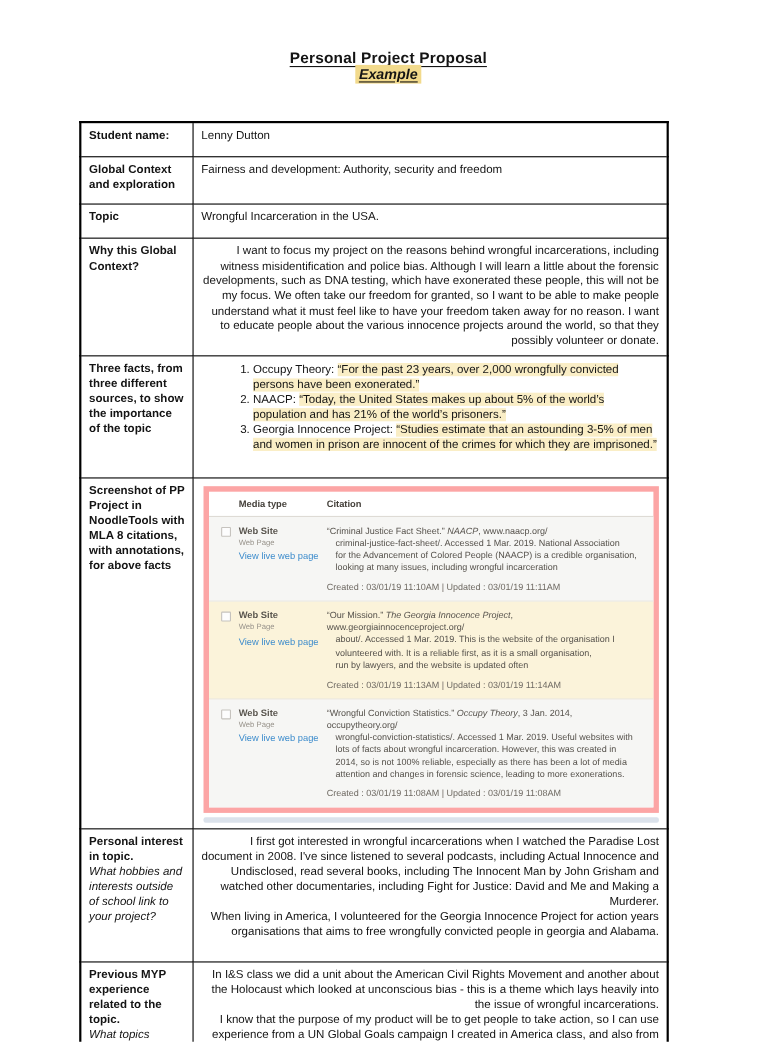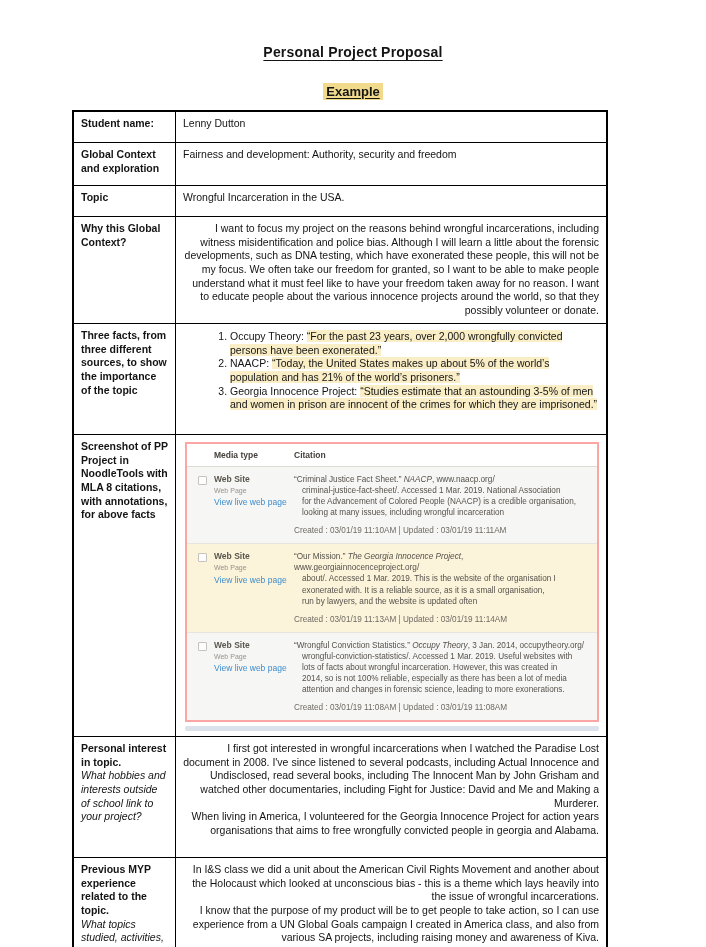--- a/index.html
+++ b/index.html
@@ -12,23 +12,23 @@
   }
   .doc-title {
     position:absolute; top:44px; left:0; width:706px;
     text-align:center;
     font-size:14px; font-weight:bold;
     text-decoration:underline;
     text-underline-offset:3px;
     letter-spacing:0.2px;
   }
   .doc-subtitle {
-    position:absolute; top:84px; left:0; width:706px;
+    position:absolute; top:60px; left:0; width:706px;
     text-align:center;
-    font-size:13px; font-weight:bold;
+    font-size:13px; font-weight:bold;font-style:italic;
   }
   .doc-subtitle .hl-gold {
     background:#f2da8c;
     text-decoration:underline;
     text-underline-offset:2px;
     padding:1px 3px;
   }
 
   table.proposal {
     position:absolute; left:72px; top:110px;
@@ -48,21 +48,21 @@
   td.value p { margin:0;text-align:right; }
 
   ol.facts { margin:1px 0 0 0; padding-left:47px; }
   ol.facts li { margin:0; padding:0; }
   .hl-cream { background:#faeec6; }
 
   
   .nt {
     margin:2px 0 0 2px;
     width:414px;
-    border:2px solid #fca5a5;
+    border:5px solid #fca5a5;
     background:#ffffff;
     color:#56524c;
     font-size:8.5px;
     line-height:1.3;
     box-sizing:border-box;
   }
   .nt-header {
     display:flex;
     padding:6px 0 5px 0;
     border-bottom:1px solid #dedbd5;
@@ -168,21 +168,21 @@
         <div class="nt-row hl-row">
           <div class="nt-check"><span class="nt-cb"></span></div>
           <div class="nt-media">
             <div class="mt">Web Site</div>
             <div class="ms">Web Page</div>
             <div class="lk">View live web page</div>
           </div>
           <div class="nt-cit">
             <div class="cit-line"><span>“Our Mission.” </span><i>The Georgia Innocence Project</i><span>, www.georgiainnocenceproject.org/</span></div>
             <div class="cit-rest">about/. Accessed 1 Mar. 2019. This is the website of the organisation I</div>
-            <div class="cit-rest">exonerated with. It is a reliable source, as it is a small organisation,</div>
+            <div class="cit-rest">volunteered with. It is a reliable first, as it is a small organisation,</div>
             <div class="cit-rest">run by lawyers, and the website is updated often</div>
             <div class="nt-meta">Created : 03/01/19 11:13AM | Updated : 03/01/19 11:14AM</div>
           </div>
         </div>
 
         <div class="nt-row">
           <div class="nt-check"><span class="nt-cb"></span></div>
           <div class="nt-media">
             <div class="mt">Web Site</div>
             <div class="ms">Web Page</div>

